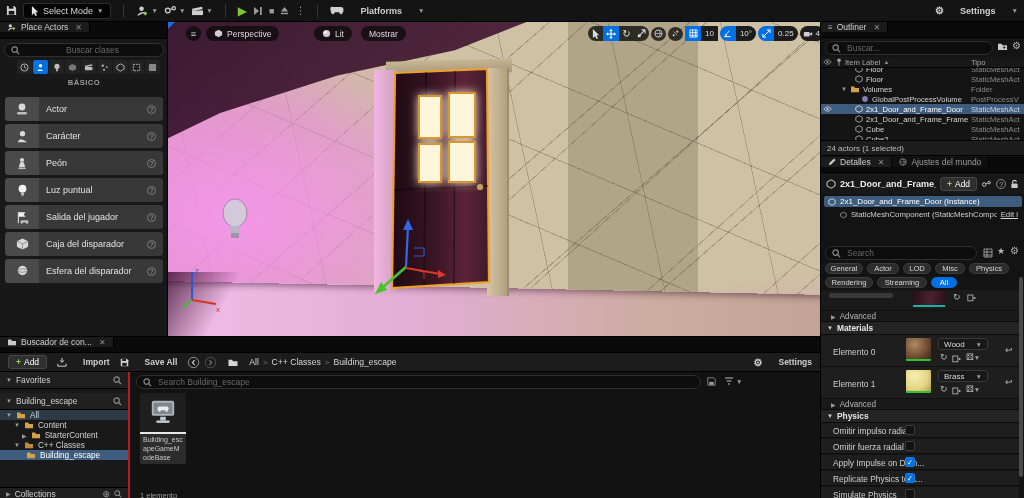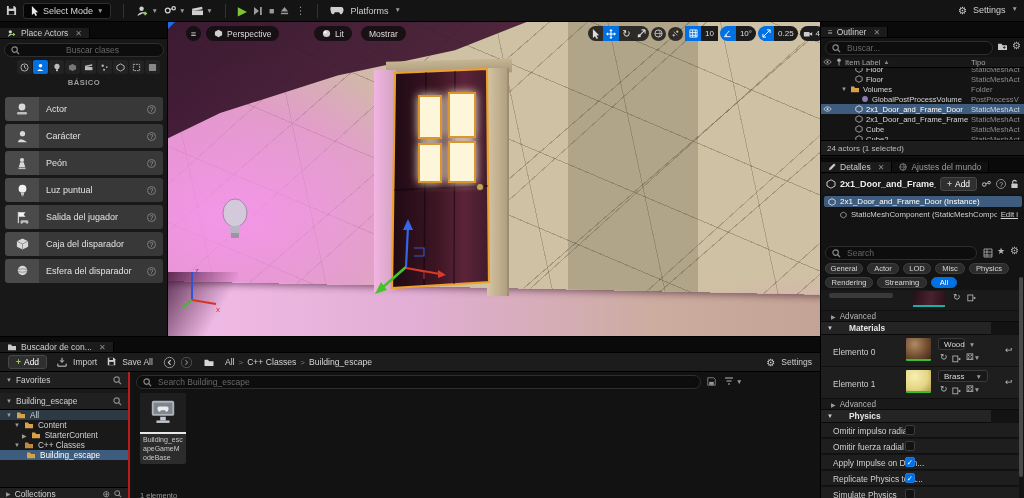--- a/index.html
+++ b/index.html
@@ -2,46 +2,46 @@
 <html><head>
 <meta charset="utf-8">
 <style>
   html,body{margin:0;padding:0;background:#000;}
   *{box-sizing:border-box;font-family:"Liberation Sans",sans-serif;}
   #root{position:relative;width:1024px;height:498px;background:#0c0c0c;overflow:hidden;color:#d6d6d6;}
   .abs{position:absolute;}
   .flex{display:flex;align-items:center;}
   .ic{display:inline-flex;align-items:center;justify-content:center;} .f9{font-size:9px;}
   
-  .tabbar{background:#0a0a0a;display:flex;align-items:flex-end;border-bottom:1px solid #000;}
+  .tabbar{background:#0a0a0a;display:flex;align-items:flex-start;border-bottom:1px solid #000;}
   .tab{display:flex;align-items:center;gap:4px;padding:0 7px;font-size:8.5px;color:#cfcfcf;background:#1b1b1b;border-right:1px solid #000;}
   .tab.inactive{background:#101010;color:#9a9a9a;}
   .tab .x{color:#8a8a8a;font-size:8px;margin-left:3px;}
   
   .pillin{display:flex;align-items:center;gap:4px;background:#0d0d0d;border:1px solid #2e2e2e;border-radius:9px;padding:0 6px;height:14px;}
   .pillin input{flex:1;background:transparent;border:0;outline:0;color:#cfcfcf;font-size:8.5px;min-width:0;}
   input::placeholder{color:#686868;}
   
-  .tbtn{display:flex;align-items:flex-start;gap:6px;color:#cfcfcf;font-size:9px;}
+  .tbtn{display:flex;align-items:center;gap:16px;color:#cfcfcf;font-size:9px;font-weight:bold;}
   .sep{width:1px;height:14px;background:#333;margin:0 6px;}
   .caret{font-size:6.5px;color:#9a9a9a;}
   
   .pa-item{position:absolute;left:5px;width:158px;height:24px;display:flex;border-radius:3px;overflow:hidden;}
   .pa-ic{width:34px;background:#4a4a4a;display:flex;align-items:center;justify-content:center;}
   .pa-bd{flex:1;background:#383838;display:flex;align-items:center;padding:0 7px;font-size:9px;color:#e2e2e2;}
   .pa-q{margin-left:auto;width:9px;height:9px;border:1px solid #7c7c7c;border-radius:50%;font-size:6.5px;color:#9f9f9f;display:flex;align-items:center;justify-content:center;}
   .catic{width:15px;height:14px;border-radius:2px;display:flex;align-items:center;justify-content:center;background:#222;}
   
   .olrow{display:flex;align-items:center;height:10px;font-size:7.6px;color:#d6d6d6;gap:3px;padding-right:2px;}
   .oltype{position:absolute;left:150px;width:54px;color:#8b8b8b;overflow:hidden;white-space:nowrap;}
   .olsel{background:#3e5c7e;color:#fff;}
   
   .chip{height:11px;border-radius:6px;background:#2c2c2c;border:1px solid #3e3e3e;color:#d6d6d6;font-size:7.6px;display:flex;align-items:center;justify-content:center;padding:0 5px;position:absolute;}
   .chip.on{background:#0070e2;border-color:#0070e2;color:#fff;}
-  .sech{position:absolute;left:0;width:170px;background:#242424;display:flex;align-items:center;gap:16px;padding:0 6px;font-size:8.4px;font-weight:bold;color:#e6e6e6;border-bottom:1px solid #0a0a0a;}
+  .sech{position:absolute;left:0;width:198px;background:#242424;display:flex;align-items:center;gap:4px;padding:0 6px;font-size:8.4px;font-weight:bold;color:#e6e6e6;border-bottom:1px solid #0a0a0a;}
   .advr{position:absolute;left:0;width:198px;background:#191919;display:flex;align-items:center;gap:4px;padding:0 10px;font-size:8.2px;color:#b5b5b5;border-bottom:1px solid #0a0a0a;}
   .proprow{position:absolute;left:0;width:198px;border-bottom:1px solid #101010;background:#1e1e1e;}
   .plabel{position:absolute;left:12px;font-size:8.4px;color:#cfcfcf;}
   .checkbox{position:absolute;left:84px;width:10px;height:10px;background:#121212;border:1px solid #3c3c3c;border-radius:2px;font-size:7.5px;line-height:9px;text-align:center;color:#fff;}
   .checkbox[data-checked="true"]{background:#0070e2;border-color:#1a7ae0;}
   .checkbox[data-checked="true"]::after{content:"✓";}
   .dsel{height:12px;background:#181818;border:1px solid #3a3a3a;border-radius:3px;display:flex;align-items:center;font-size:8px;color:#ddd;padding:0 5px;gap:4px;}
   .miniic{color:#b9b9b9;font-size:9px;}
   
   .vpill{position:absolute;height:15px;background:rgba(12,12,12,.78);border-radius:8px;display:flex;align-items:center;gap:4px;padding:0 8px;font-size:8.5px;color:#dcdcdc;}
@@ -660,21 +660,21 @@
         <span>Advanced</span>
       </div>
     <div class="sech" style="top:300px;height:13px;">
         <span style="font-size:6px;color:#cfcfcf;">▼</span>
         <span>Materials</span>
       </div>
 
     <div class="proprow" style="top:313px;height:32px;">
       <span class="plabel" style="top:12px;">Elemento 0</span>
       <span class="abs" style="left:85px;top:3px;width:25px;height:23px;background:radial-gradient(circle at 35% 30%,#b08a62,#6e4a30 60%,#3d2718);border-bottom:2.5px solid #35c02d;border-radius:1px;"></span>
-      <div class="dsel abs" style="left:117px;top:3px;width:27px;">
+      <div class="dsel abs" style="left:117px;top:3px;width:50px;">
           <span>Wood</span>
           <span class="caret" style="margin-left:auto;">▼</span>
         </div>
       <span class="abs miniic" style="left:119px;top:17px;">↻</span>
       <span class="abs ic" style="left:131px;top:19px;">
           <svg width="10" height="9" viewBox="0 0 12 10">
             <rect x="1" y="2" width="6" height="7" fill="none" stroke="#b9b9b9"></rect>
             <path d="M8 4l3 1.5L8 7z" fill="#b9b9b9"></path>
           </svg>
         </span>

